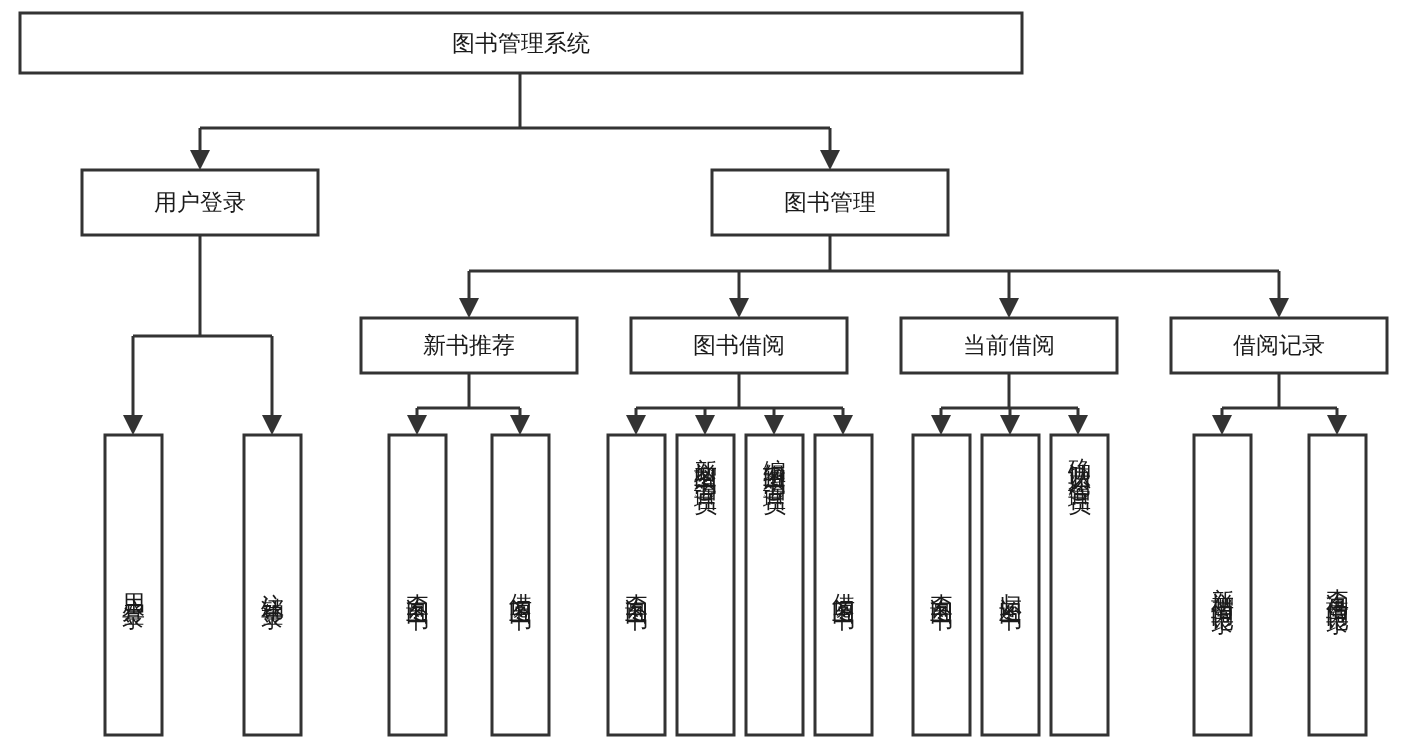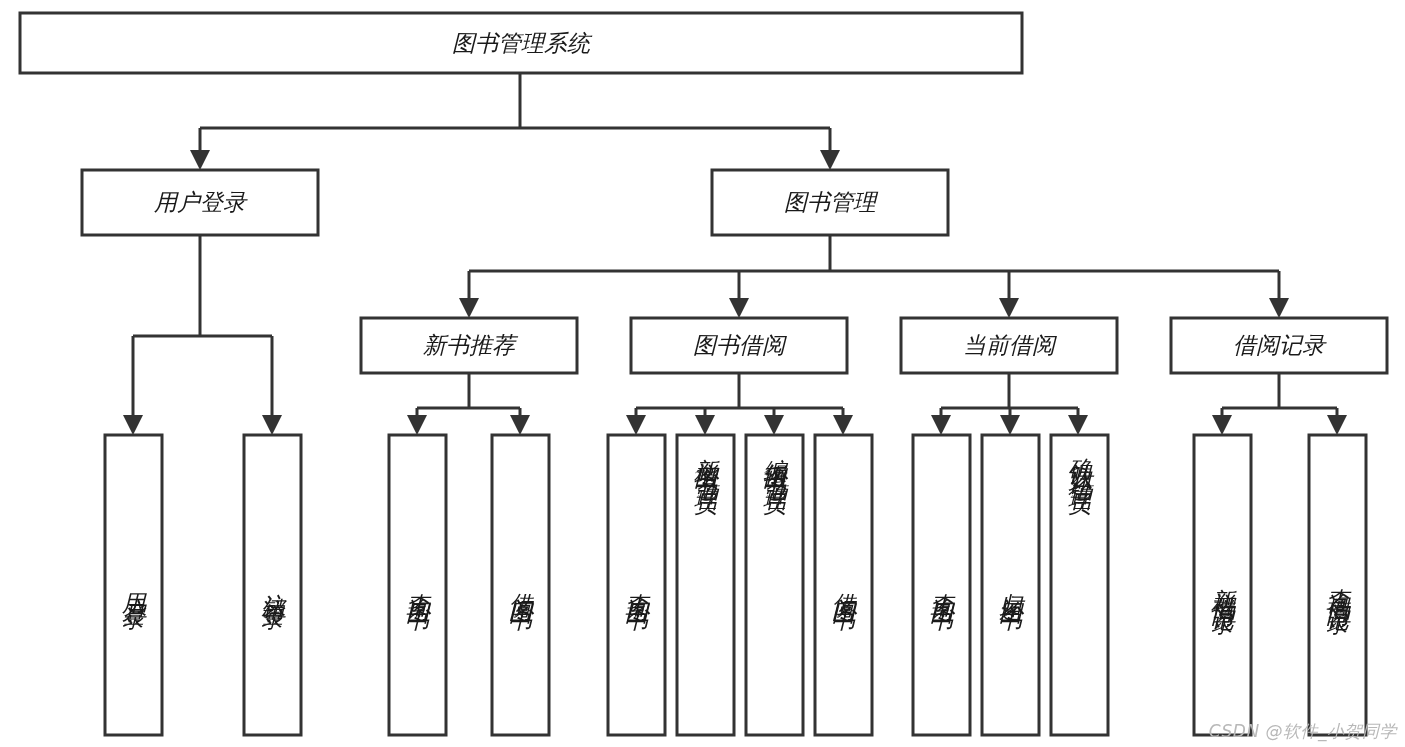--- a/index.html
+++ b/index.html
@@ -12,21 +12,20 @@
     width: 1405px;
     height: 747px;
     overflow: hidden;
     font-family: "DejaVu Sans", "Liberation Sans", sans-serif;
   }
   #diagram-root {
     position: relative;
     width: 1405px;
     height: 747px;
     background: #ffffff;
-    font-style: italic;
   }
   svg.diagram-canvas {
     position: absolute;
     left: 0;
     top: 0;
     width: 1405px;
     height: 747px;
     display: block;
   }
   .node-box {
@@ -300,14 +299,13 @@
       <rect class="node-box" x="1309" y="435" width="57" height="300"></rect>
       <foreignObject x="1309" y="435" width="57" height="300">
         <div xmlns="http://www.w3.org/1999/xhtml" class="vlabel-wrap">
           <div class="vlabel">查询借阅记录</div>
         </div>
       </foreignObject>
     </g>
 
   </svg>
 
-  <div class="watermark">CSDN @软件_小贺同学</div>
 </div>
 
 </body></html>

